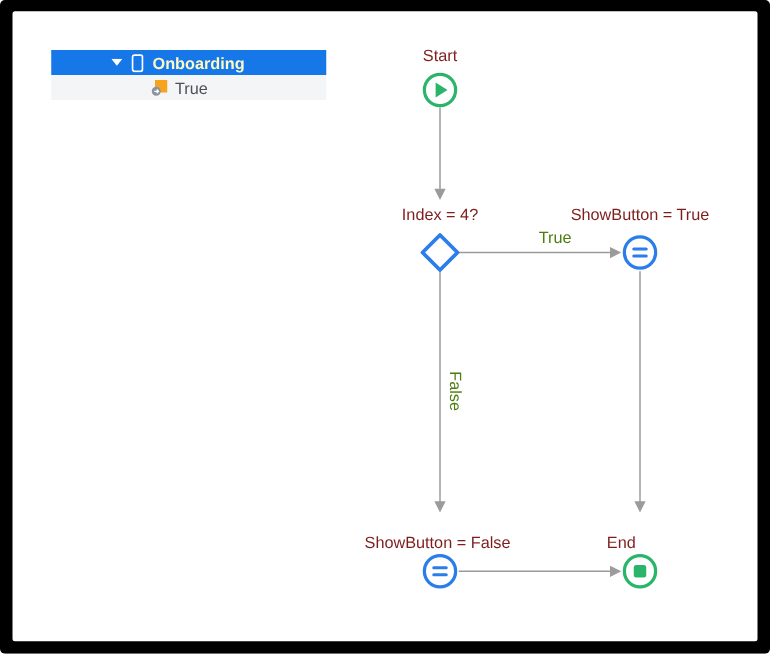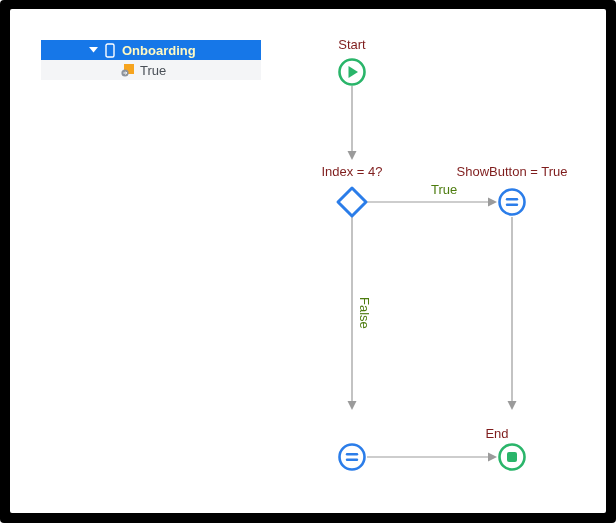--- a/index.html
+++ b/index.html
@@ -131,19 +131,20 @@
 
       <g>
         <circle cx="502" cy="448" r="12.5" fill="#ffffff" stroke="#2ab56a" stroke-width="2.6"></circle>
         <rect x="497" y="443" width="10" height="10" rx="2" fill="#2ab56a"></rect>
       </g>
     </svg>
 
     <div class="flow-label" style="left:342px; top:28px">Start</div>
     <div class="flow-label" style="left:342px; top:155px">Index = 4?</div>
     <div class="flow-label" style="left:502px; top:155px">ShowButton = True</div>
+    <div class="flow-label" style="left:340px; top:417px">ShowButton = False</div>
     <div class="flow-label" style="left:487px; top:417px">End</div>
 
     <div class="edge-label" style="left:421px; top:173px">True</div>
     <div class="edge-label vertical" style="left:347px; top:288px">False</div>
 
   </div>
 </div>
 
 </body></html>

